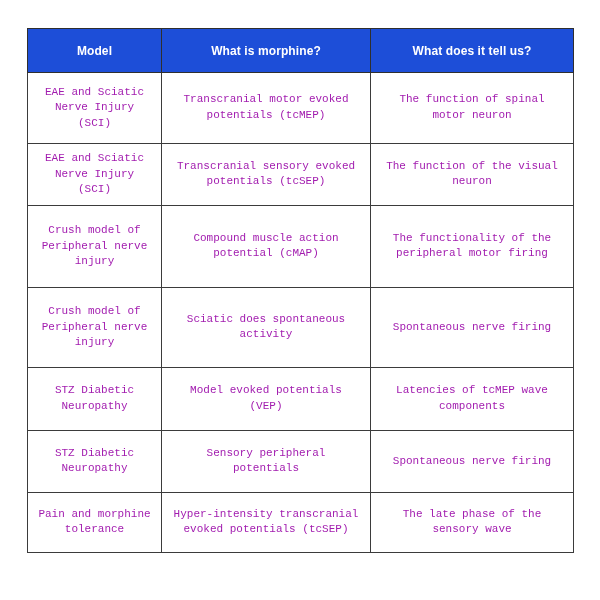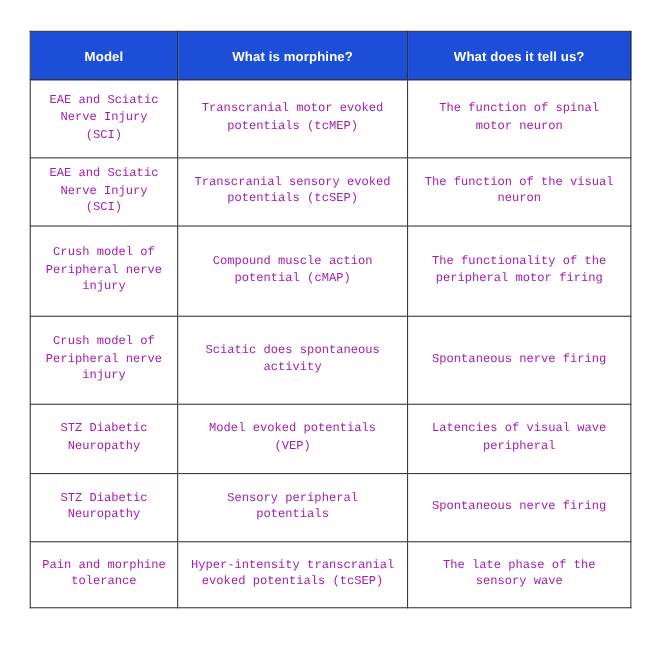--- a/index.html
+++ b/index.html
@@ -119,21 +119,21 @@
           <td class="cell-tellus">The functionality of the peripheral motor firing</td>
         </tr>
         <tr class="row-h-d">
           <td class="cell-model">Crush model of Peripheral nerve injury</td>
           <td class="cell-monitor">Sciatic does spontaneous activity</td>
           <td class="cell-tellus">Spontaneous nerve firing</td>
         </tr>
         <tr class="row-h-e">
           <td class="cell-model">STZ Diabetic Neuropathy</td>
           <td class="cell-monitor">Model evoked potentials (VEP)</td>
-          <td class="cell-tellus">Latencies of visual wave peripheral</td>
+          <td class="cell-tellus">Latencies of tcMEP wave components</td>
         </tr>
         <tr class="row-h-f">
           <td class="cell-model">STZ Diabetic Neuropathy</td>
           <td class="cell-monitor">Sensory peripheral potentials</td>
           <td class="cell-tellus">Spontaneous nerve firing</td>
         </tr>
         <tr class="row-h-g">
           <td class="cell-model">Pain and morphine tolerance</td>
           <td class="cell-monitor">Hyper-intensity transcranial evoked potentials (tcSEP)</td>
           <td class="cell-tellus">The late phase of the sensory wave</td>

